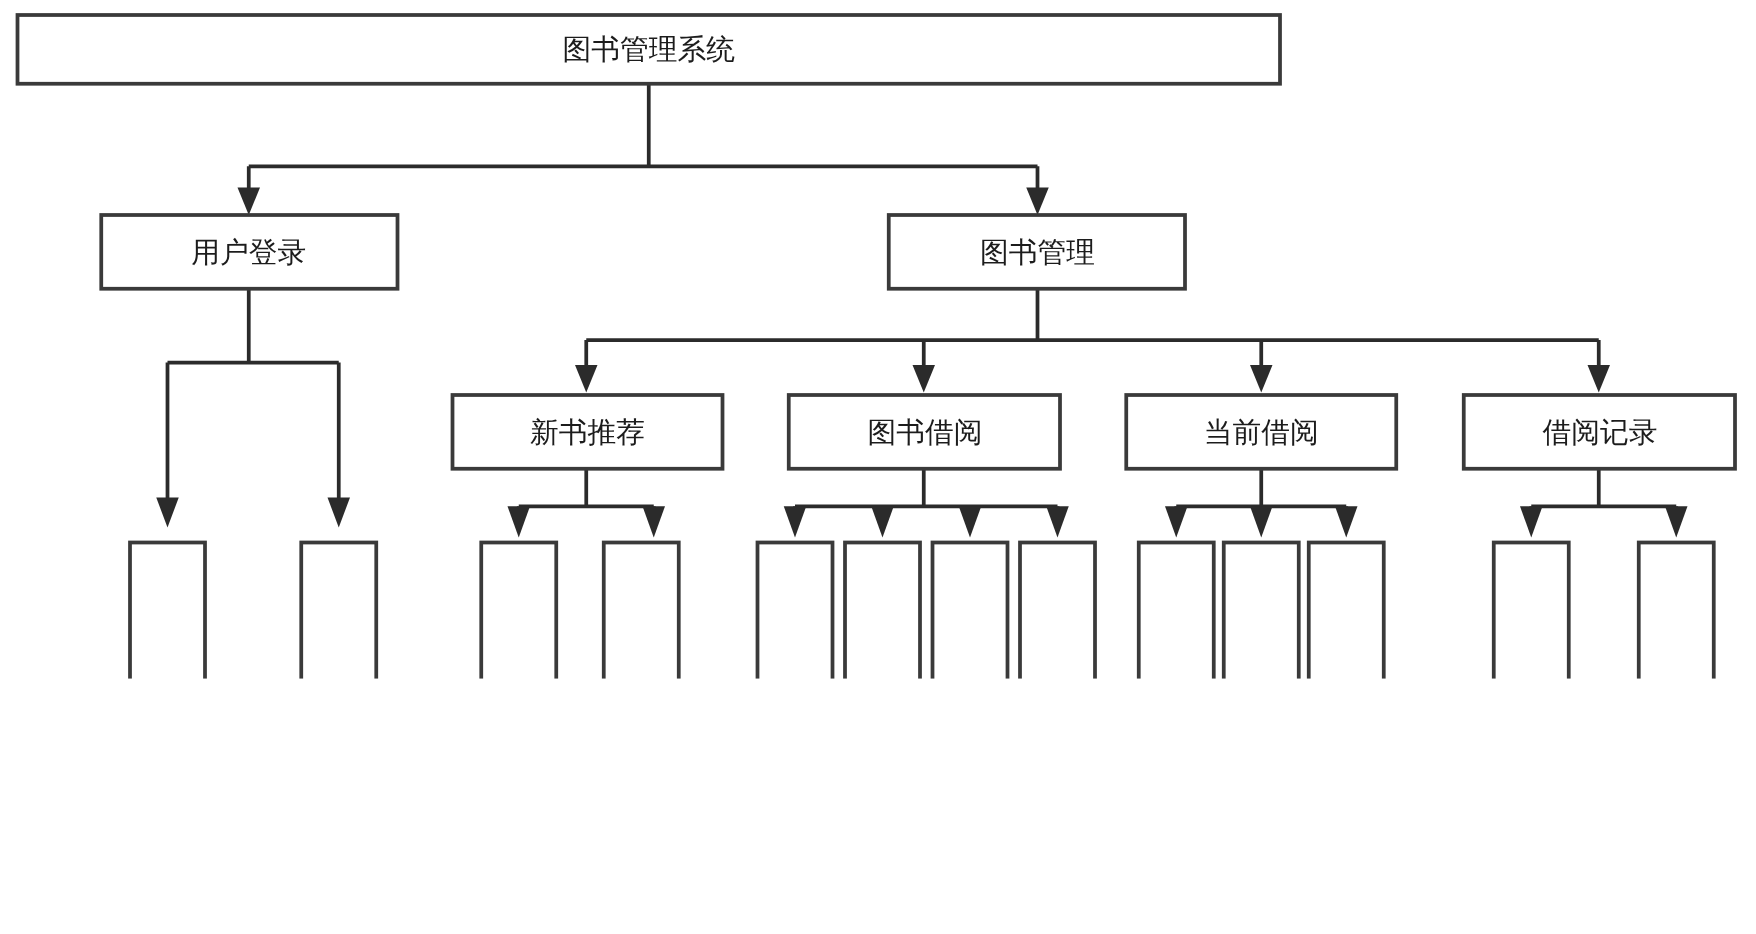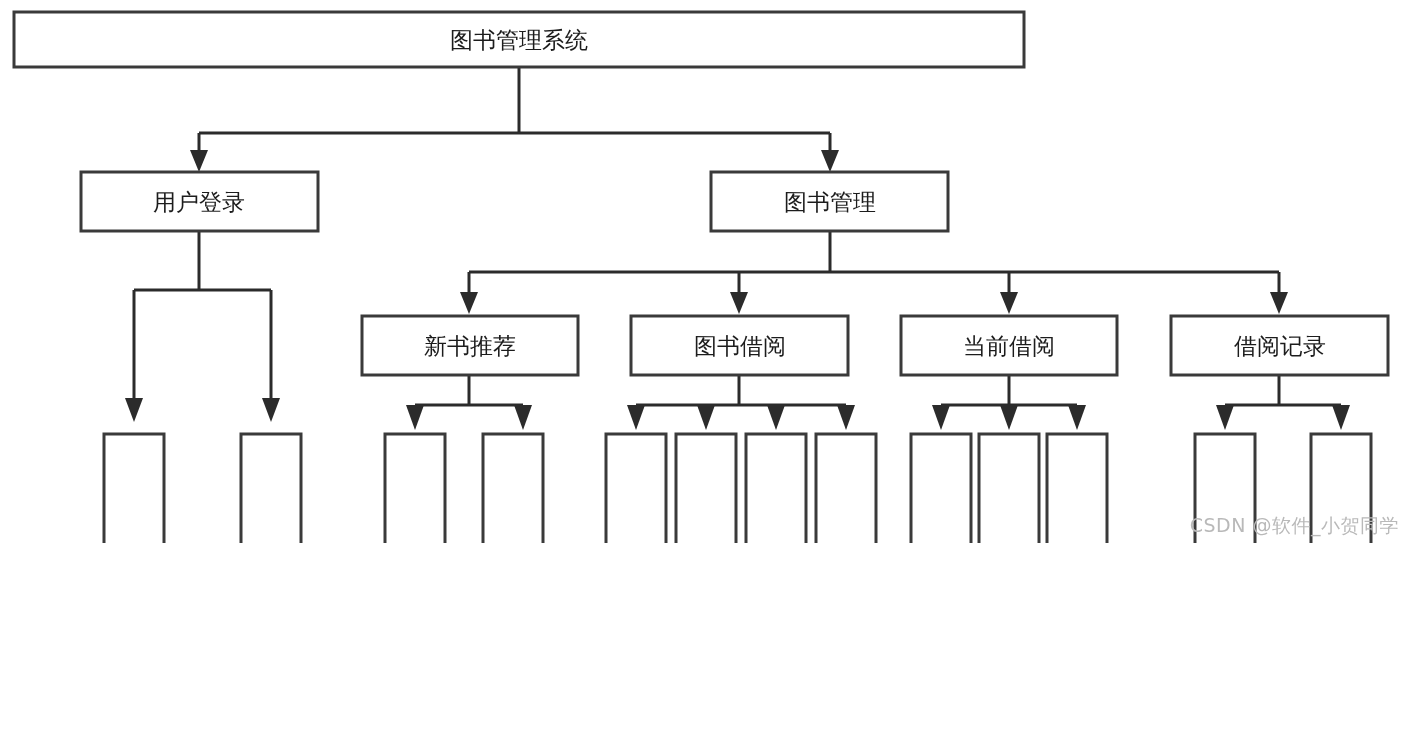--- a/index.html
+++ b/index.html
@@ -221,15 +221,14 @@
   <div class="vlabel" style="left:746px; top:443px; width:60px; height:293px;">编辑图书（管理员）</div>
   <div class="vlabel" style="left:816px; top:505px; width:60px; height:231px;">借阅图书</div>
 
   <div class="vlabel" style="left:911px; top:505px; width:60px; height:231px;">查询图书</div>
   <div class="vlabel" style="left:979px; top:505px; width:60px; height:231px;">归还图书</div>
   <div class="vlabel" style="left:1047px; top:443px; width:60px; height:293px;">确认归还（管理员）</div>
 
   <div class="vlabel" style="left:1195px; top:470px; width:60px; height:266px;">新增借阅记录</div>
   <div class="vlabel" style="left:1311px; top:470px; width:60px; height:266px;">查询借阅记录</div>
 
-  <div class="watermark">CSDN @软件_小贺同学</div>
 
 </div>
 
 </body></html>

